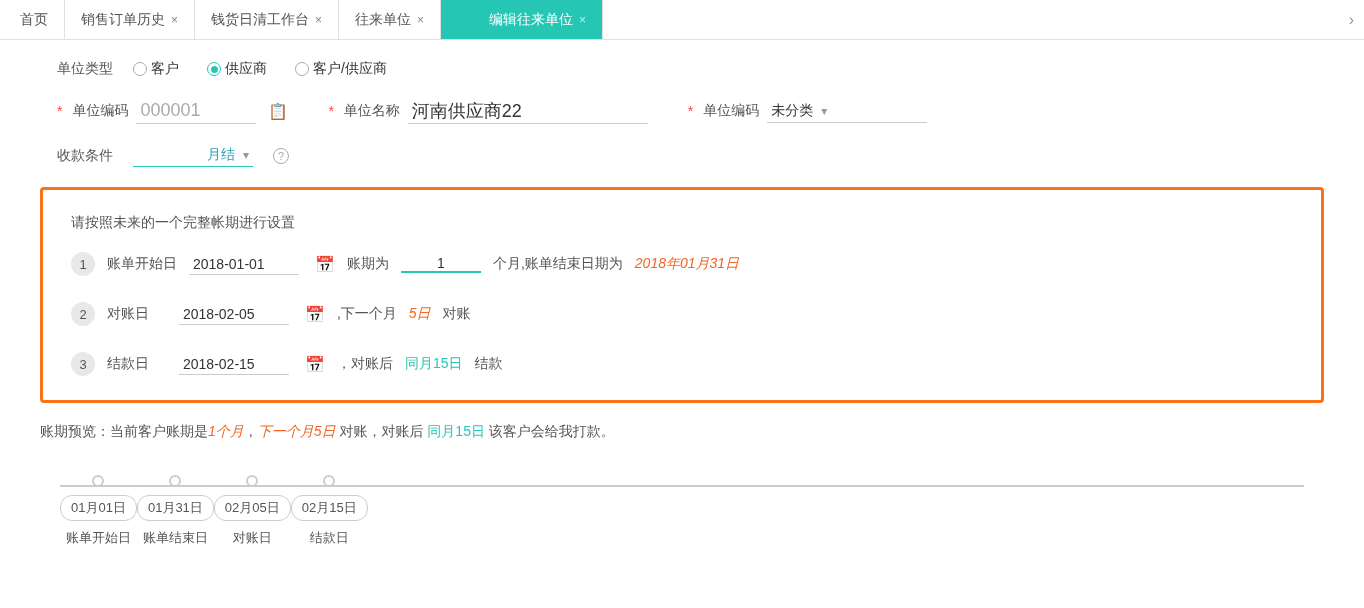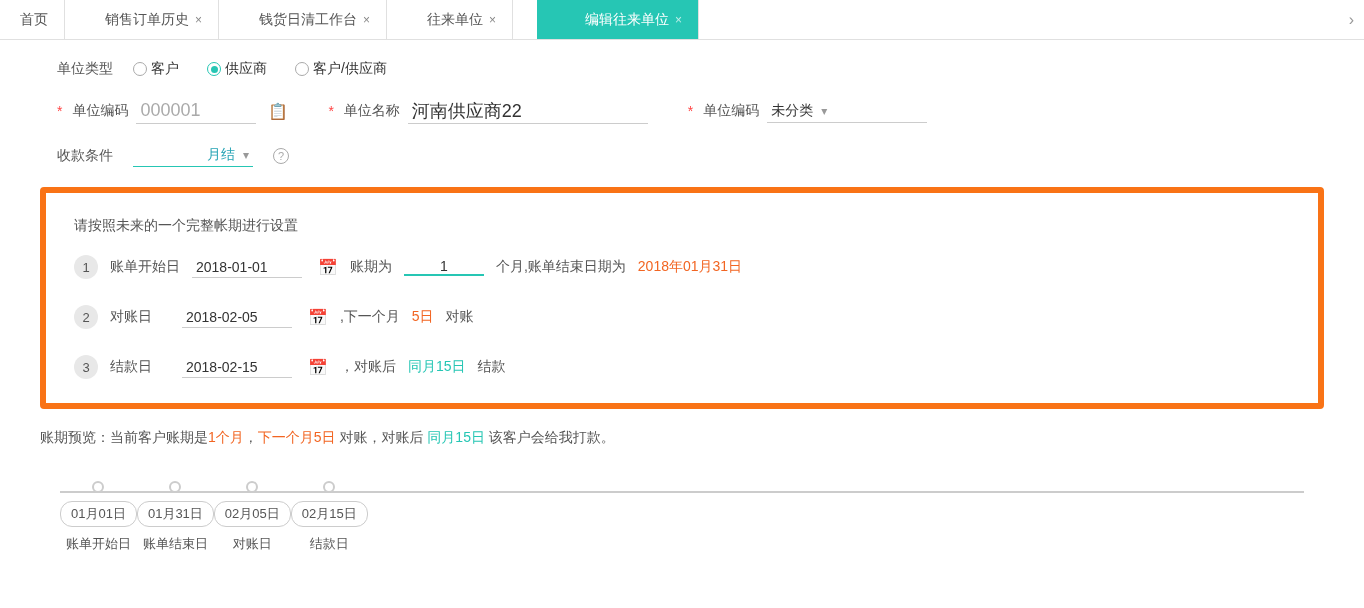--- a/index.html
+++ b/index.html
@@ -5,21 +5,20 @@
     * { box-sizing: border-box; margin: 0; padding: 0; }
     body { font-family: 'Microsoft YaHei', 'PingFang SC', sans-serif; font-size: 14px; color: #333; background: #f5f5f5; }
 
     
     .tab-bar {
       display: flex; align-items: stretch;
       background: #fff;
       border-bottom: 1px solid #e0e0e0;
       height: 40px;
       padding-left: 0;
-      gap: 24px;
     }
     .tab {
       display: flex; align-items: center;
       padding: 0 16px;
       cursor: pointer;
       font-size: 14px;
       color: #555;
       border-right: 1px solid #e0e0e0;
       position: relative;
       white-space: nowrap;
@@ -97,21 +96,21 @@
     .chevron-down { font-size: 12px; color: #999; margin-left: 4px; }
 
     
     .cal-icon {
       color: #26c6b4; cursor: pointer; font-size: 16px;
       margin-left: 4px;
     }
 
     
     .panel {
-      border: 6px solid #f97316; border-radius: 4px;
+      border: 3px solid #f97316; border-radius: 4px;
       padding: 24px 28px;
       margin-bottom: 20px;
     }
     .panel-hint {
       color: #555; font-size: 14px; margin-bottom: 20px;
     }
 
     
     .setting-row {
       display: flex; align-items: center; gap: 12px;
@@ -123,21 +122,21 @@
       background: #e8e8e8; display: flex; align-items: center; justify-content: center;
       font-size: 13px; color: #555; flex-shrink: 0;
     }
     .row-label { color: #555; min-width: 60px; }
     .date-input {
       border: none; border-bottom: 1px solid #ccc;
       padding: 2px 4px; font-size: 14px; color: #333;
       outline: none; background: transparent; width: 110px;
     }
     .row-desc { color: #555; }
-    .highlight-orange { color: #f26522; }
+    .highlight-orange { color: #f26522; font-style: italic; }
     .highlight-teal { color: #26c6b4; }
     .period-input {
       border: none; border-bottom: 2px solid #26c6b4;
       width: 80px; font-size: 14px; color: #333;
       outline: none; background: transparent;
       text-align: center;
     }
 
     
     .preview-text {

